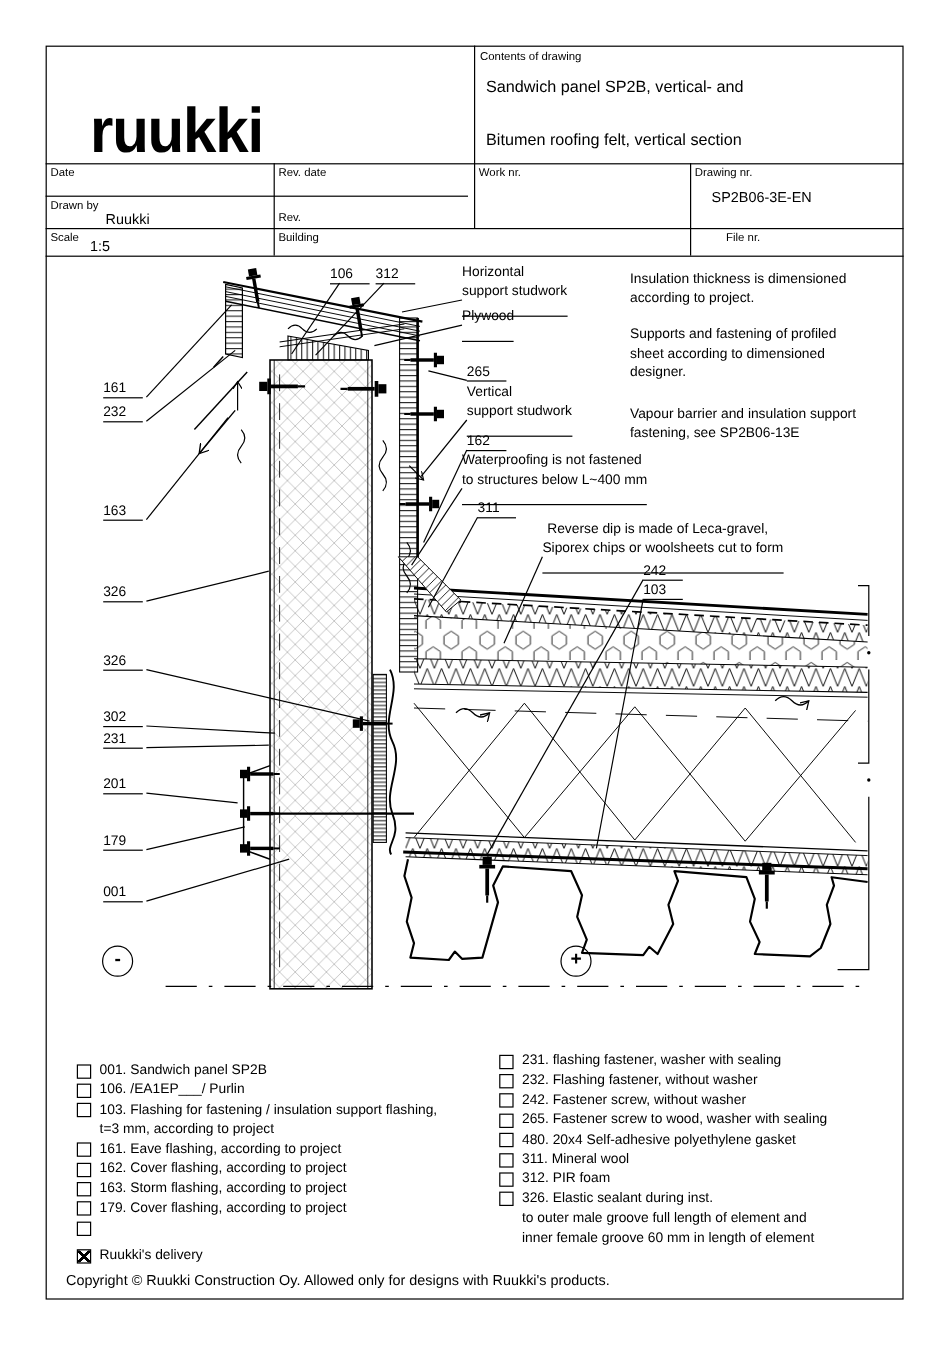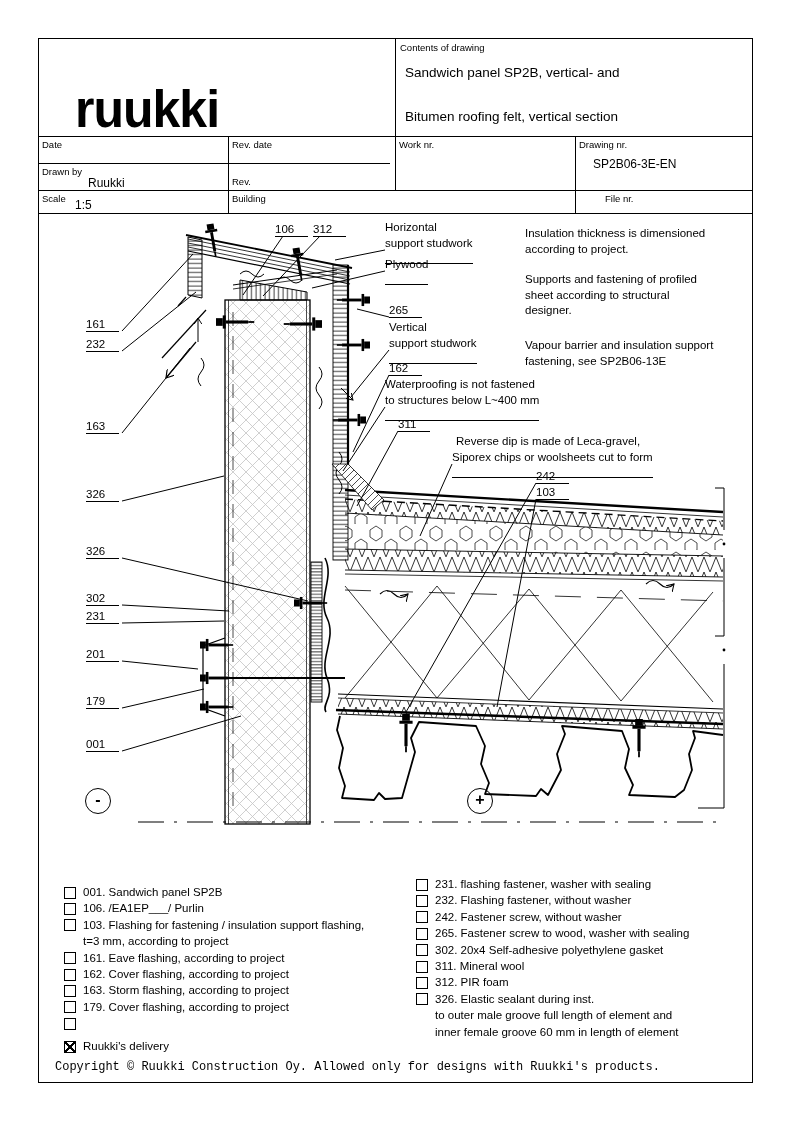--- a/index.html
+++ b/index.html
@@ -265,21 +265,21 @@
   <div class="abs ann" style="left:389px;top:320px;">Vertical</div>
   <div class="abs ann ul" style="left:389px;top:336px;">support studwork</div>
   <div class="abs ann" style="left:385px;top:377px;">Waterproofing is not fastened</div>
   <div class="abs ann ul" style="left:385px;top:393px;">to structures below L~400 mm</div>
   <div class="abs ann" style="left:456px;top:434px;">Reverse dip is made of Leca-gravel,</div>
   <div class="abs ann ul" style="left:452px;top:450px;">Siporex chips or  woolsheets cut to form</div>
 
   <div class="abs note" style="left:525px;top:226px;width:230px;">Insulation thickness is dimensioned
 according to project.</div>
   <div class="abs note" style="left:525px;top:272px;width:230px;">Supports and fastening of profiled
-sheet according to structural
+sheet according to dimensioned
 designer.</div>
   <div class="abs note" style="left:525px;top:338px;width:240px;">Vapour barrier and insulation support
 fastening, see SP2B06-13E</div>
 
   <div class="abs sign" style="left:85px;top:788px;">-</div>
   <div class="abs sign" style="left:467px;top:788px;">+</div>
 
   <div class="abs lcol" style="left:64px;top:884px;width:356px;">
     <div class="lrow">
         <span class="cb"></span>
@@ -327,21 +327,21 @@
     <div class="lrow">
         <span class="cb"></span>
         <div class="ltext">242. Fastener screw, without washer</div>
       </div>
     <div class="lrow">
         <span class="cb"></span>
         <div class="ltext">265. Fastener screw to wood, washer with sealing</div>
       </div>
     <div class="lrow">
         <span class="cb"></span>
-        <div class="ltext">302. 20x4 Self-adhesive polyethylene gasket</div>
+        <div class="ltext">480. 20x4 Self-adhesive polyethylene gasket</div>
       </div>
     <div class="lrow">
         <span class="cb"></span>
         <div class="ltext">311. Mineral wool</div>
       </div>
     <div class="lrow">
         <span class="cb"></span>
         <div class="ltext">312. PIR foam</div>
       </div>
     <div class="lrow">
@@ -350,15 +350,15 @@
 to outer male groove full length of element and
 inner female groove 60 mm in length of element</div>
       </div>
   </div>
 
   <div class="abs lrow" style="left:64px;top:1038px;">
     <span class="cb crossed"></span>
     <div class="ltext">Ruukki's delivery</div>
   </div>
 
-  <div class="abs copyright" style="left:55px;top:1060px;font-family:Liberation Mono, monospace;">Copyright © Ruukki Construction Oy. Allowed only for designs with Ruukki's products.</div>
+  <div class="abs copyright" style="left:55px;top:1060px;">Copyright © Ruukki Construction Oy. Allowed only for designs with Ruukki's products.</div>
 
 </div>
 
 </body></html>

